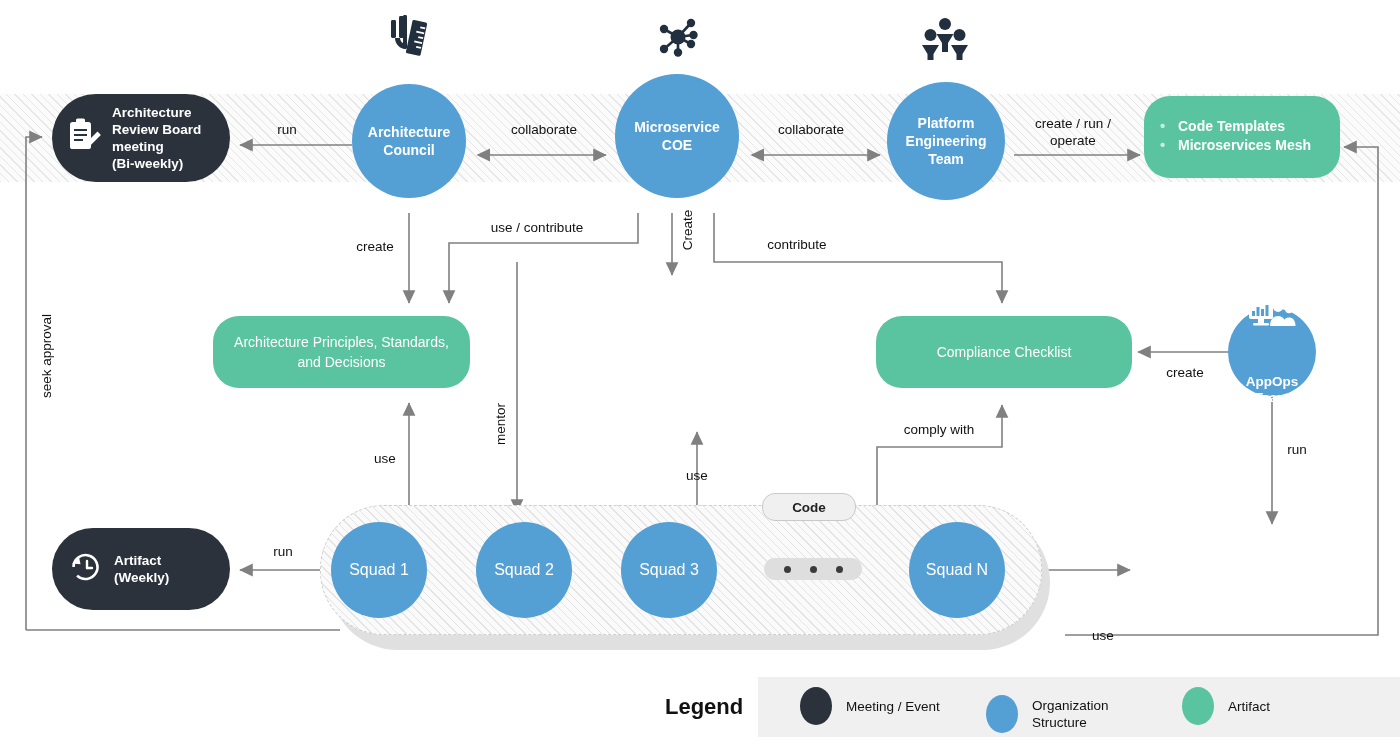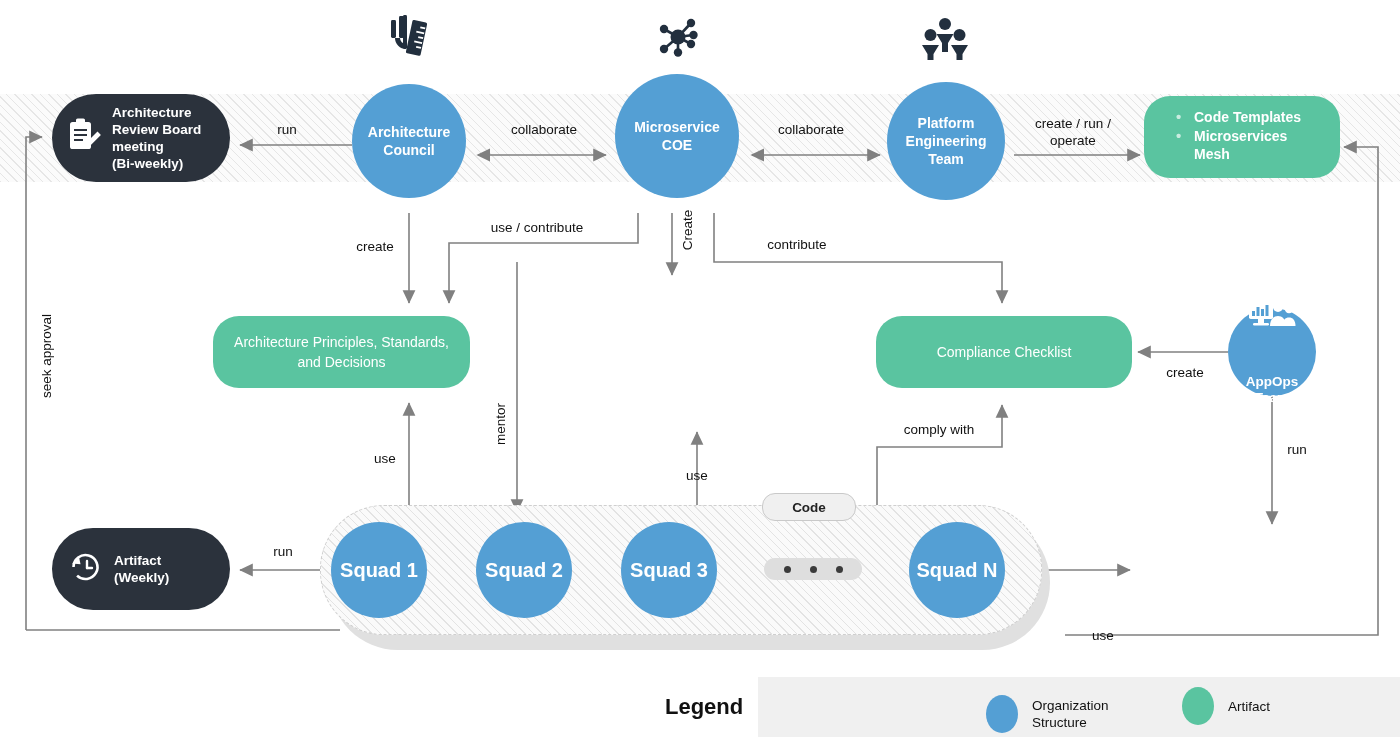--- a/index.html
+++ b/index.html
@@ -13,31 +13,31 @@
 
   
   .pill-dark{background:#2b323c;border-radius:64px;color:#ffffff;
              font-weight:bold;font-size:13.5px;line-height:17px;}
   .pill-dark .pbody{display:flex;align-items:center;gap:10px;padding:0 16px;width:100%;}
   .pill-dark .ptxt{text-align:left;}
 
   
   .art{background:#5ac4a0;border-radius:26px;color:#ffffff;font-size:14px;line-height:20px;}
   .art.center{text-align:center;padding:0 20px;}
-  .art .bullets{list-style:none;margin:16px;padding:0;width:100%;}
+  .art .bullets{list-style:none;margin:0;padding:0;width:100%;}
   .art .bullets li{position:relative;padding-left:20px;margin:0 0 1px 0;
                    font-size:14px;line-height:17.8px;}
   .art .bullets li:before{content:"\2022";position:absolute;left:2px;top:-1px;
                           color:#c9ece0;font-size:15px;}
 
   
   .circle{background:#549fd4;border-radius:50%;color:#ffffff;text-align:center;}
   .circle .ctxt{padding:0 6px;}
   .circle.bold{font-weight:bold;font-size:14px;line-height:18px;}
-  .circle.plain{font-weight:bold;font-size:20px;}
+  .circle.plain{font-weight:normal;font-size:16px;}
 
   
   #topband{position:absolute;left:0;top:94px;width:1400px;height:88px;z-index:0;
     background-color:#fbfbfb;
     background-image:repeating-linear-gradient(45deg,#e6e6e6 0 1px,rgba(255,255,255,0) 1px 6px);}
 
   
   #tribe-shadow{position:absolute;left:330px;top:515px;width:720px;height:135px;
       background:#e0e0e0;border-radius:68px;z-index:1;}
   #tribe{position:absolute;left:320px;top:505px;width:720px;height:128px;z-index:2;
@@ -329,20 +329,24 @@
   <div class="elabel rot" style="left:492px;top:455px;width:62px;">mentor</div>
   <div class="elabel" style="left:672px;top:467px;width:50px;">use</div>
   <div class="elabel" style="left:890px;top:421px;width:98px;">comply with</div>
   <div class="elabel" style="left:258px;top:543px;width:50px;">run</div>
   <div class="elabel" style="left:1272px;top:441px;width:50px;">run</div>
   <div class="elabel" style="left:1078px;top:627px;width:50px;">use</div>
 
   <div id="legend-panel"></div>
   <div id="legend-title">Legend</div>
 
+  <div class="lg-item" style="left:800px;top:687px;">
+    <span class="lg-dot" style="background:#2b323c;"></span>
+    <span class="lg-txt">Meeting / Event</span>
+  </div>
   <div class="lg-item" style="left:986px;top:687px;margin-top:8px;">
     <span class="lg-dot" style="background:#549fd4;"></span>
     <span class="lg-txt">Organization
 Structure</span>
   </div>
   <div class="lg-item" style="left:1182px;top:687px;">
     <span class="lg-dot" style="background:#5ac4a0;"></span>
     <span class="lg-txt">Artifact</span>
   </div>
 

